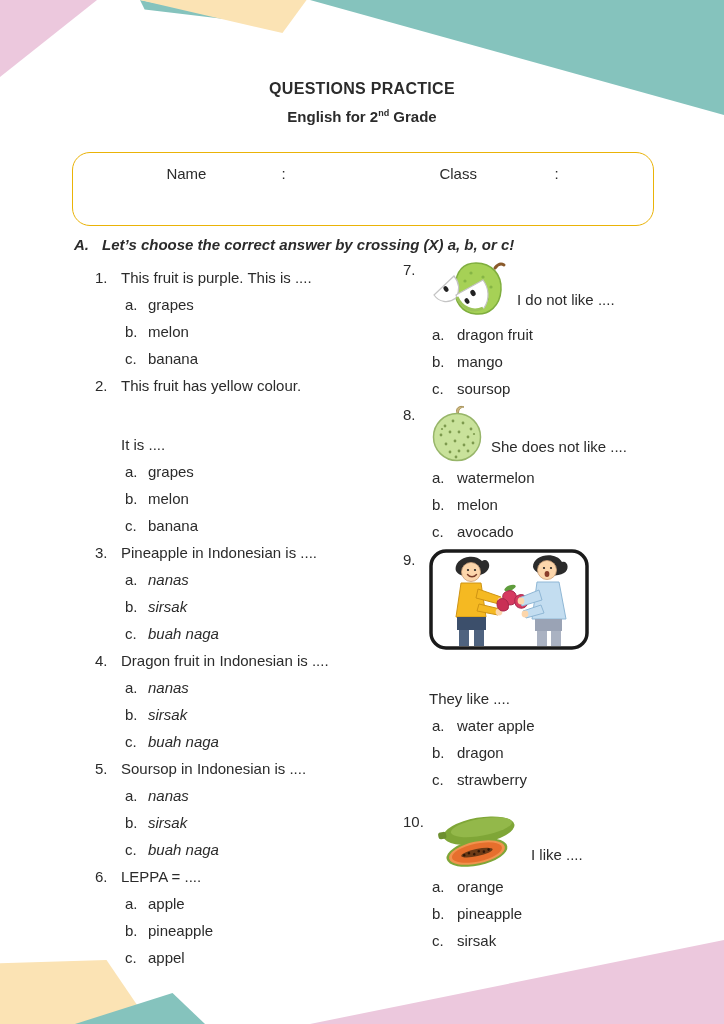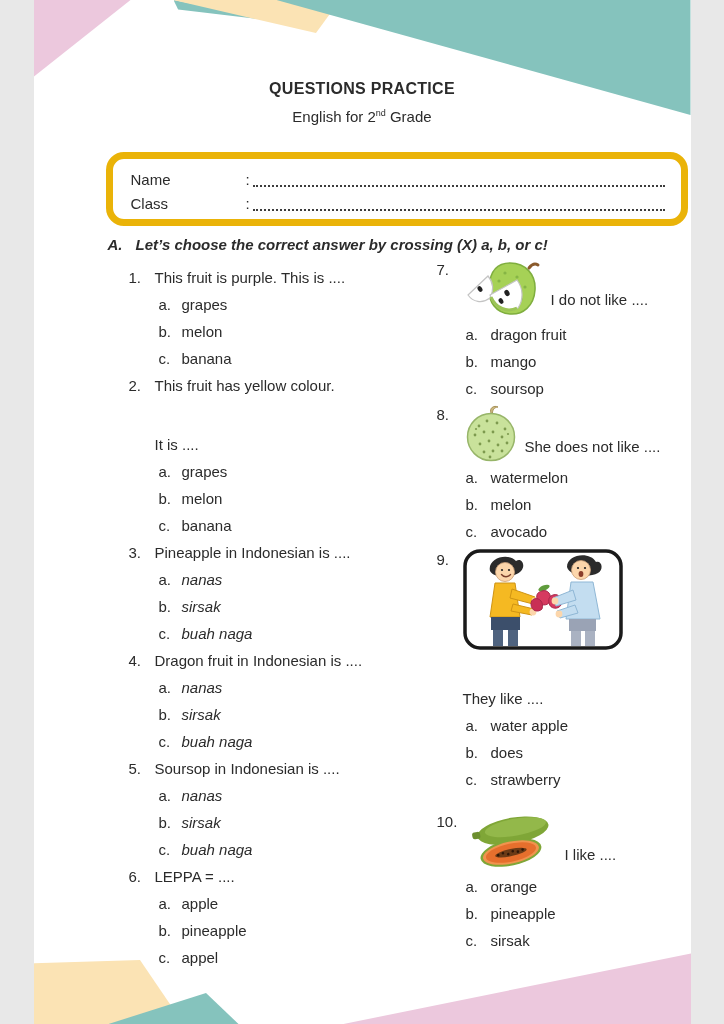--- a/index.html
+++ b/index.html
@@ -1,17 +1,17 @@
 <!DOCTYPE html>
 <html><head>
 <meta charset="utf-8">
 <style>
   html,body { margin:0; padding:0; background:#e8e8e8; }
   .page {
-    position:relative; width:657px; height:1024px; margin:0 auto;
+    position:relative; width:724px; height:1024px; margin:0 auto;
     background:#ffffff; overflow:hidden;
     font-family:"Liberation Sans", sans-serif; color:#2b2b2b;
   }
   
   .deco { position:absolute; pointer-events:none; }
   .deco-tl { left:0; top:0; width:97px; height:77px; background:#ecc8dd;
              clip-path:polygon(0 0,100% 0,0 100%); }
   .deco-tm-teal { left:140px; top:0; width:116px; height:24px; background:#85c3bd;
              clip-path:polygon(0 0,100% 95%,4% 40%); }
   .deco-tm { left:138px; top:0; width:172px; height:33px; background:#fbe3b4;
@@ -20,27 +20,27 @@
              clip-path:polygon(0 0,100% 0,100% 100%); }
   .deco-bl { left:0; top:960px; width:150px; height:64px; background:#fbe3b4;
              clip-path:polygon(0 5%,71% 0,100% 100%,0 100%); }
   .deco-bt { left:75px; top:993px; width:130px; height:31px; background:#85c3bd;
              clip-path:polygon(75% 0,100% 100%,0 100%); }
   .deco-br { left:310px; top:940px; width:414px; height:84px; background:#ecc8dd;
              clip-path:polygon(100% 0,100% 100%,0 100%); }
   
   .header { position:absolute; top:80px; left:0; right:0; text-align:center; }
   .title { font-size:16px; font-weight:bold; letter-spacing:.3px; }
-  .subtitle { font-size:15px; font-weight:normal; margin-top:10px; }
+  .subtitle { font-size:15px; font-weight:bold; margin-top:10px; }
   .subtitle sup { font-size:9px; }
   
   .name-box {
     position:absolute; left:72px; top:152px; width:582px; height:74px;
-    box-sizing:border-box; border:7px solid #eab308; border-radius:18px;
-    padding:9px 16px 9px 18px; display:flex; flex-direction:column; justify-content:space-around;
+    box-sizing:border-box; border:1px solid #eab308; border-radius:18px;
+    padding:9px 16px 9px 18px; display:flex; flex-direction:row; justify-content:space-around;
   }
   .nb-row { display:flex; font-size:15px; line-height:24px; }
   .nb-label { width:115px; flex:none; }
   .nb-colon { flex:none; margin-right:3px; }
   .nb-dots { flex:1; align-self:flex-end; height:0; border-bottom:2px dotted #3c3c3c; margin-bottom:5px; }
   
   .section-a { position:absolute; left:74px; top:236px; font-size:15px; font-weight:bold; font-style:italic; display:flex; }
   .section-a .marker { width:28px; flex:none; }
   
   .col { position:absolute; font-size:15px; }
@@ -353,21 +353,21 @@
           </svg>
         </span>
       </div>
       <div class="q-cont">They like ....</div>
       <div class="opt">
           <span class="opt-letter">a.</span>
           <span class="opt-text">water apple</span>
         </div>
       <div class="opt">
           <span class="opt-letter">b.</span>
-          <span class="opt-text">does</span>
+          <span class="opt-text">dragon</span>
         </div>
       <div class="opt">
           <span class="opt-letter">c.</span>
           <span class="opt-text">strawberry</span>
         </div>
     </div>
 
     <div>
       <div class="q-head q-head10">
         <span class="q-num">10.</span>

